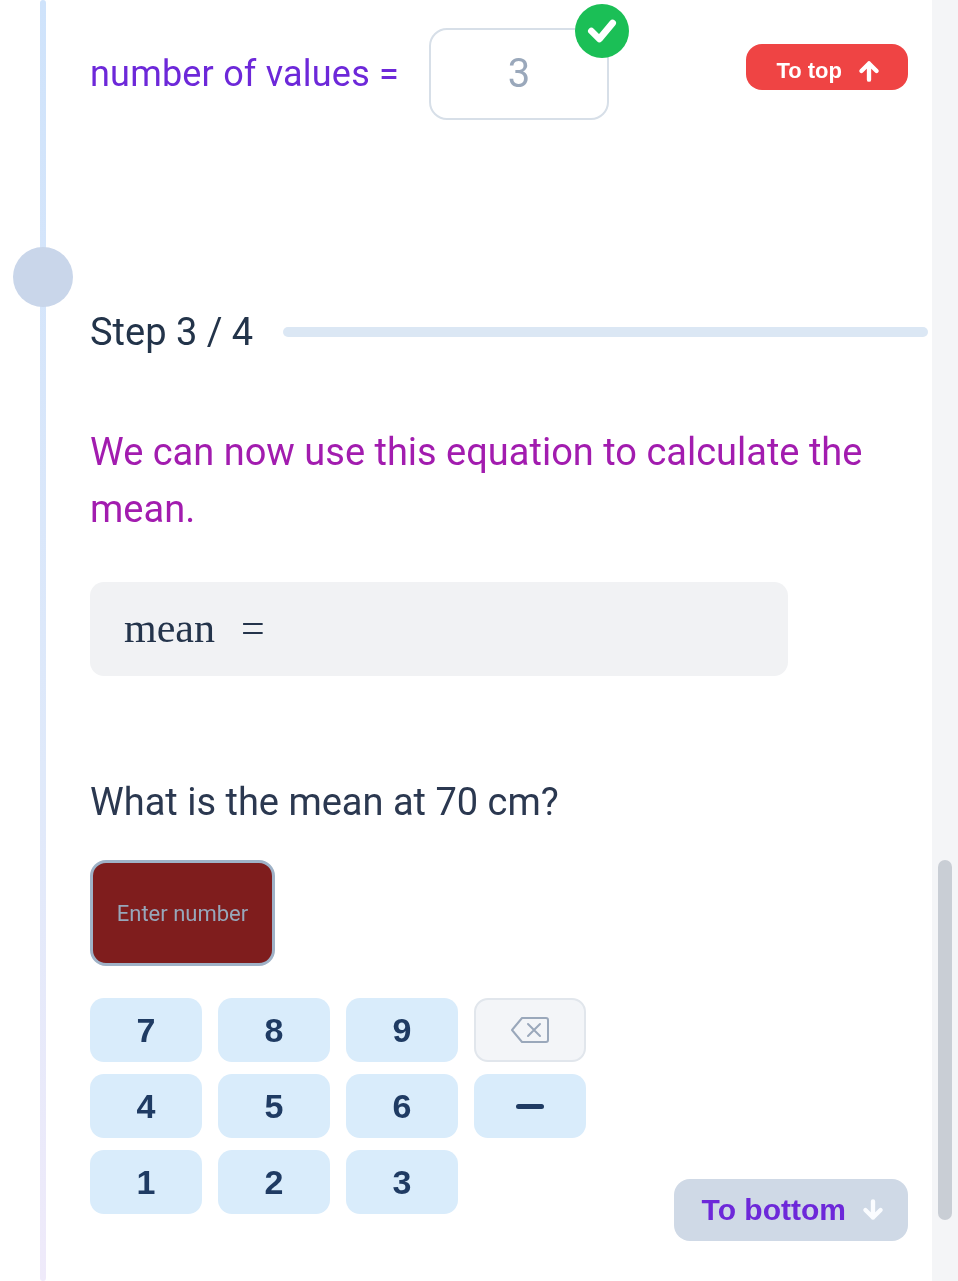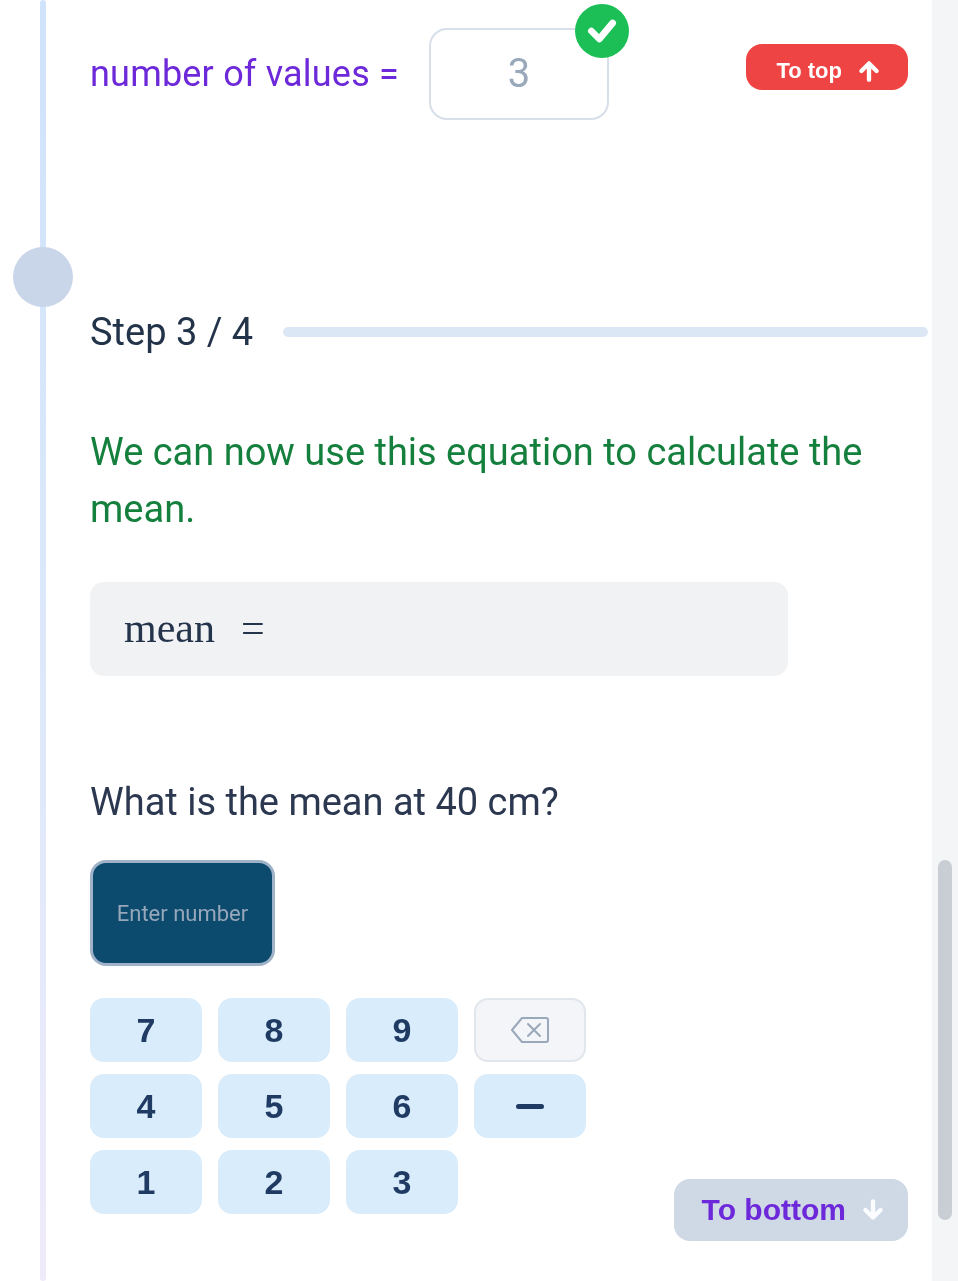--- a/index.html
+++ b/index.html
@@ -16,32 +16,32 @@
   .check-badge { position: absolute; right: -20px; top: -24px; width: 54px; height: 54px; border-radius: 50%; background: #1bbf56; display: flex; align-items: center; justify-content: center; }
   .check-badge svg { width: 32px; height: 32px; stroke: #fff; stroke-width: 5; fill: none; stroke-linecap: round; stroke-linejoin: round; }
 
   .totop { position: absolute; right: 50px; top: 44px; background: #ef4444; color: #fff; font-size: 22px; font-weight: 600; padding: 14px 26px 6px 30px; border-radius: 16px; display: flex; align-items: center; gap: 14px; border: none; }
   .totop svg { width: 26px; height: 26px; stroke: #fff; stroke-width: 4; fill: none; stroke-linecap: round; stroke-linejoin: round; }
 
   .step-row { margin-top: 190px; display: flex; align-items: center; gap: 30px; }
   .step-label { font-size: 38px; font-weight: 400; color: #23344a; }
   .step-rule { flex: 1; height: 10px; background: #dbe7f4; border-radius: 6px; }
 
-  .para { margin-top: 70px; font-size: 38px; color: #15803d; line-height: 1.5; max-width: 810px; }
+  .para { margin-top: 70px; font-size: 38px; color: #a21caf; line-height: 1.5; max-width: 810px; }
   .para2 { margin-top: 44px; font-size: 38px; color: #2b3850; line-height: 1.45; max-width: 810px; }
 
   .formula-panel { margin-top: 44px; background: #f1f2f4; border-radius: 14px; padding: 22px 34px 24px 34px; width: 698px; }
   .formula { display: flex; align-items: center; gap: 26px; font-family: Georgia, "Times New Roman", serif; color: #24344b; }
   .mean-eq { font-size: 42px; }
   .frac { display: inline-flex; flex-direction: column; align-items: center; }
   .frac .num { font-size: 42px; padding: 0 14px 6px 14px; }
   .frac .bar { width: 100%; height: 3px; background: #23344a; }
   .frac .den { font-size: 42px; padding: 6px 14px 0 14px; }
 
-  .answer-box { margin-top: 30px; width: 185px; height: 106px; border: 3px solid #9fb2c7; border-radius: 16px; background: #0c4a6e; display: flex; align-items: center; justify-content: center; }
+  .answer-box { margin-top: 30px; width: 185px; height: 106px; border: 3px solid #9fb2c7; border-radius: 16px; background: #7f1d1d; display: flex; align-items: center; justify-content: center; }
   .answer-ph { font-size: 22px; color: #97a7ba; }
 
   .keypad { margin-top: 32px; display: grid; grid-template-columns: repeat(4, 112px); grid-template-rows: repeat(4, 64px); gap: 12px 16px; width: fit-content; }
   .key { background: #d9ecfb; border-radius: 14px; display: flex; align-items: center; justify-content: center; font-size: 34px; font-weight: 700; color: #1f3b63; border: none; }
   .key-back { background: #f3f5f8; border: 2px solid #e1e6ec; font-weight: 400; }
   .key-back svg { width: 40px; height: 28px; fill: none; stroke: #9aa8bb; stroke-width: 2; stroke-linejoin: round; stroke-linecap: round; }
   .key-minus { background: #d9ecfb; color: #1f3b63; }
   .key-minus .dash { width: 28px; height: 5px; background: #1f3b63; border-radius: 3px; }
   .key-empty { visibility: hidden; }
 
@@ -90,21 +90,21 @@
 
     <div class="formula-panel">
       <div class="formula">
         <span class="mean-eq">mean</span>
         <span class="mean-eq">=</span>
       </div>
     </div>
 
     <p class="para2">
       <br>
-      <span>What is the mean at 40 cm?</span>
+      <span>What is the mean at 70 cm?</span>
     </p>
 
     <div class="answer-box">
       <span class="answer-ph">Enter number</span>
     </div>
 
     <div class="keypad">
       <button class="key">7</button>
       <button class="key">8</button>
       <button class="key">9</button>

